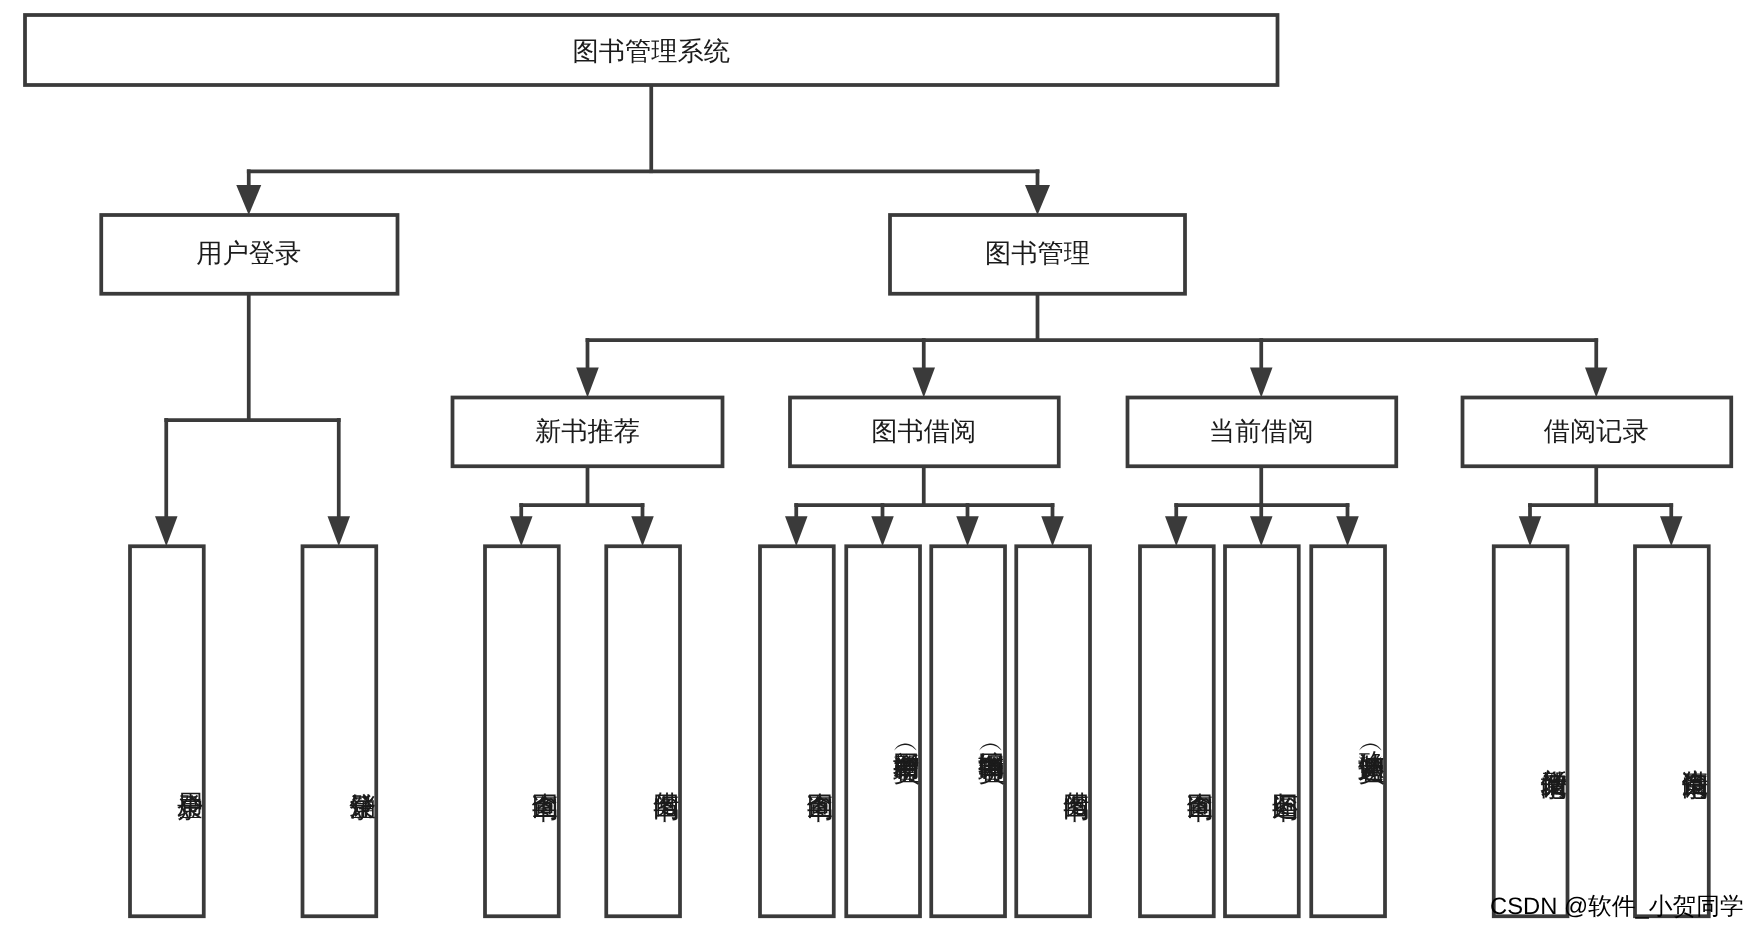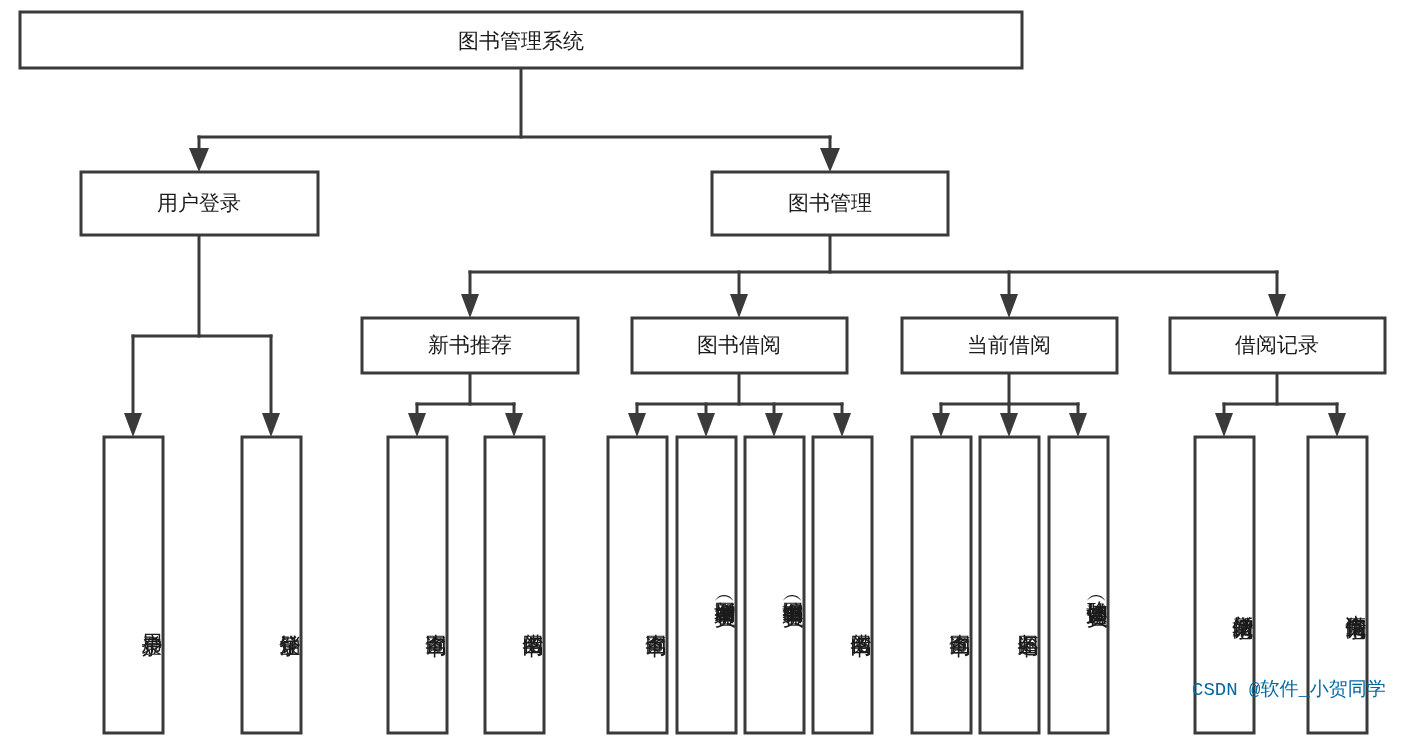--- a/index.html
+++ b/index.html
@@ -60,26 +60,26 @@
     color: #1b1b1b;
     letter-spacing: 1px;
     display: flex;
     align-items: flex-start;
     justify-content: center;
     text-align: center;
     pointer-events: none;
   }
   .watermark {
     position: absolute;
-    font-family: Liberation Mono, monospace;
+    font-family: Liberation Sans, sans-serif;
     font-size: 19px;
-    color: #0369a1;
+    color: #000000;
     white-space: nowrap;
     left: 1192px;
-    top: 676px;
+    top: 712px;
   }
 </style>
 </head>
 <body>
 
 <div id="diagram-root">
 
   <svg class="diagram-canvas" viewBox="0 0 1405 747">
 
     <g>

